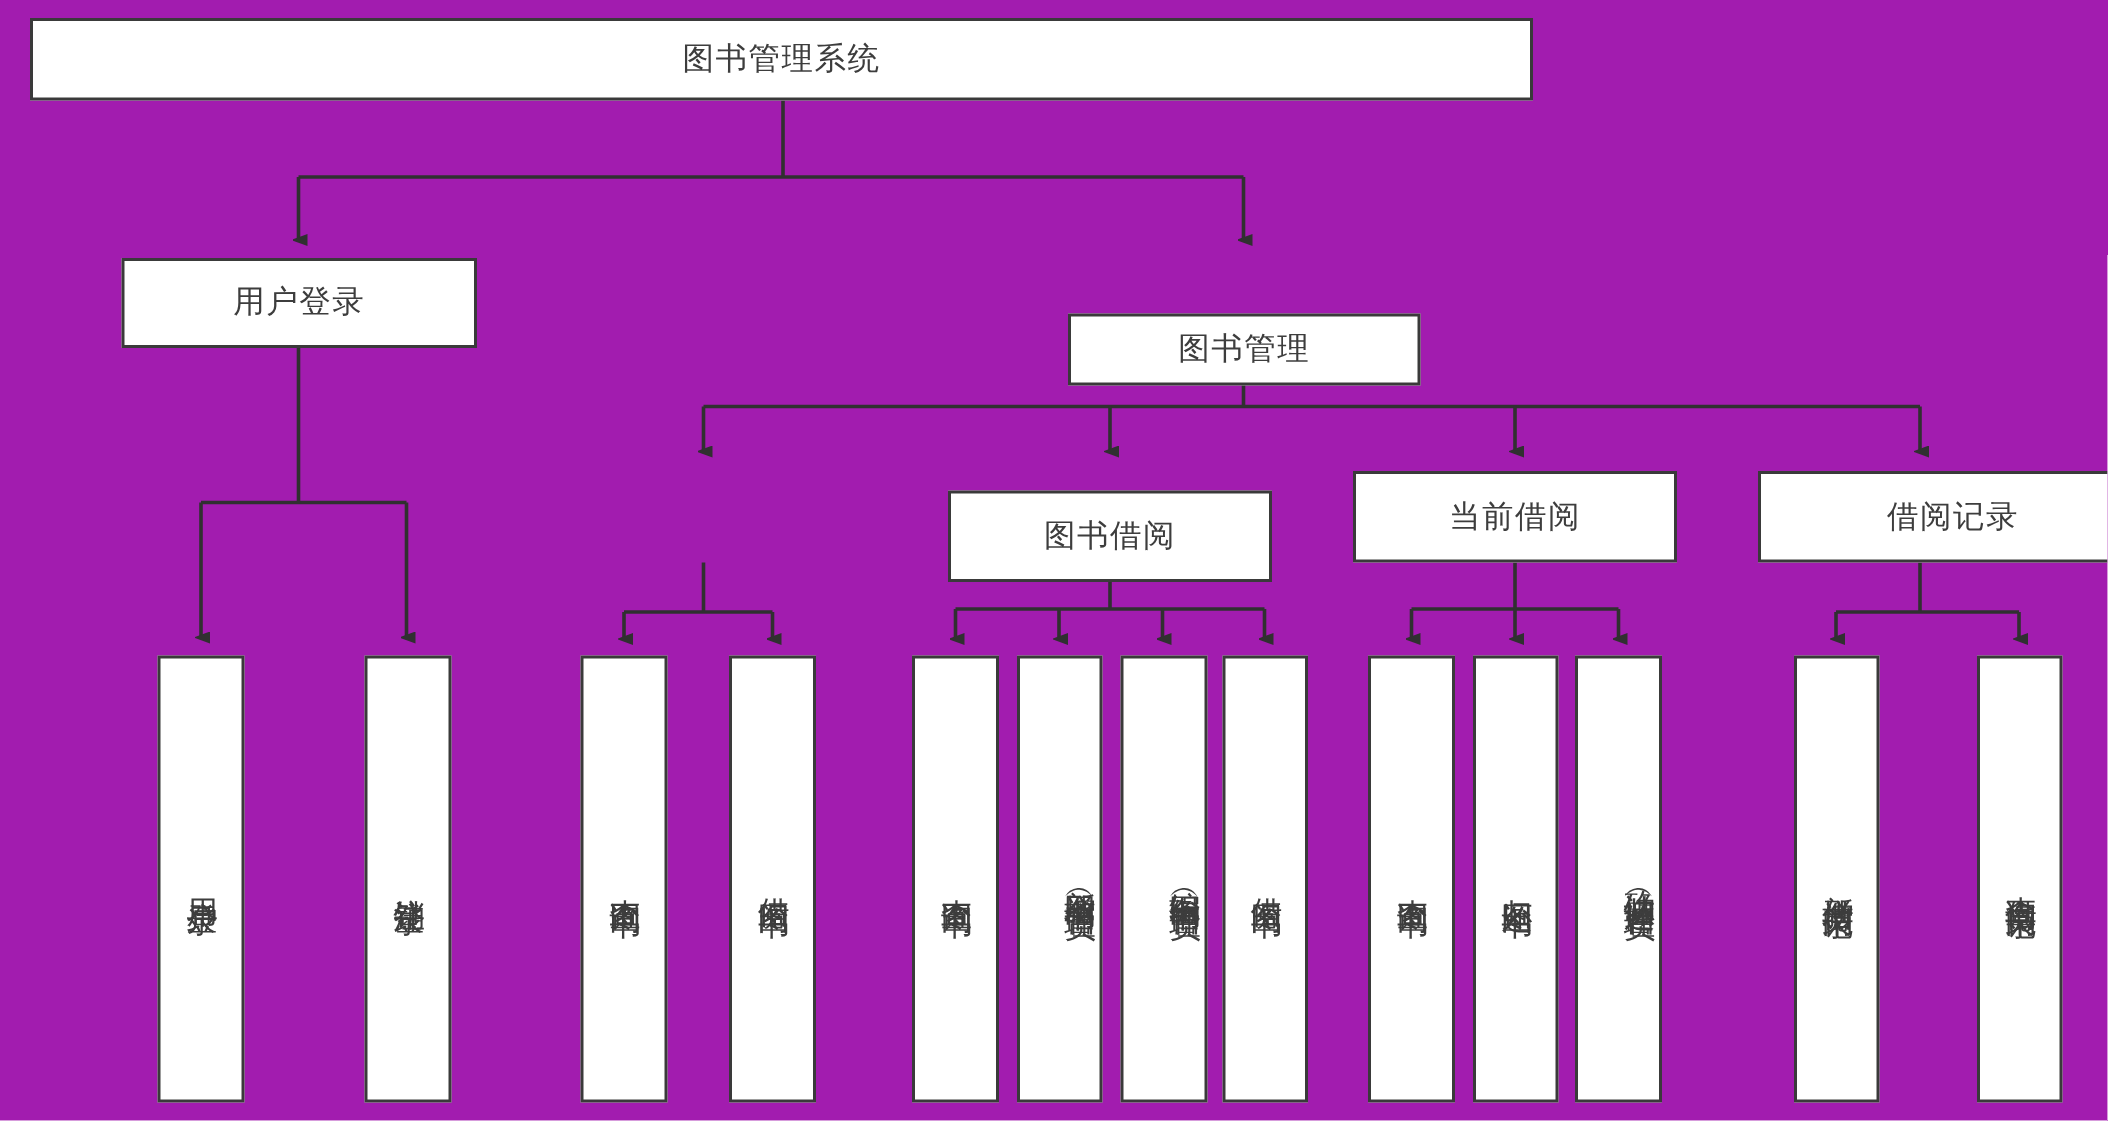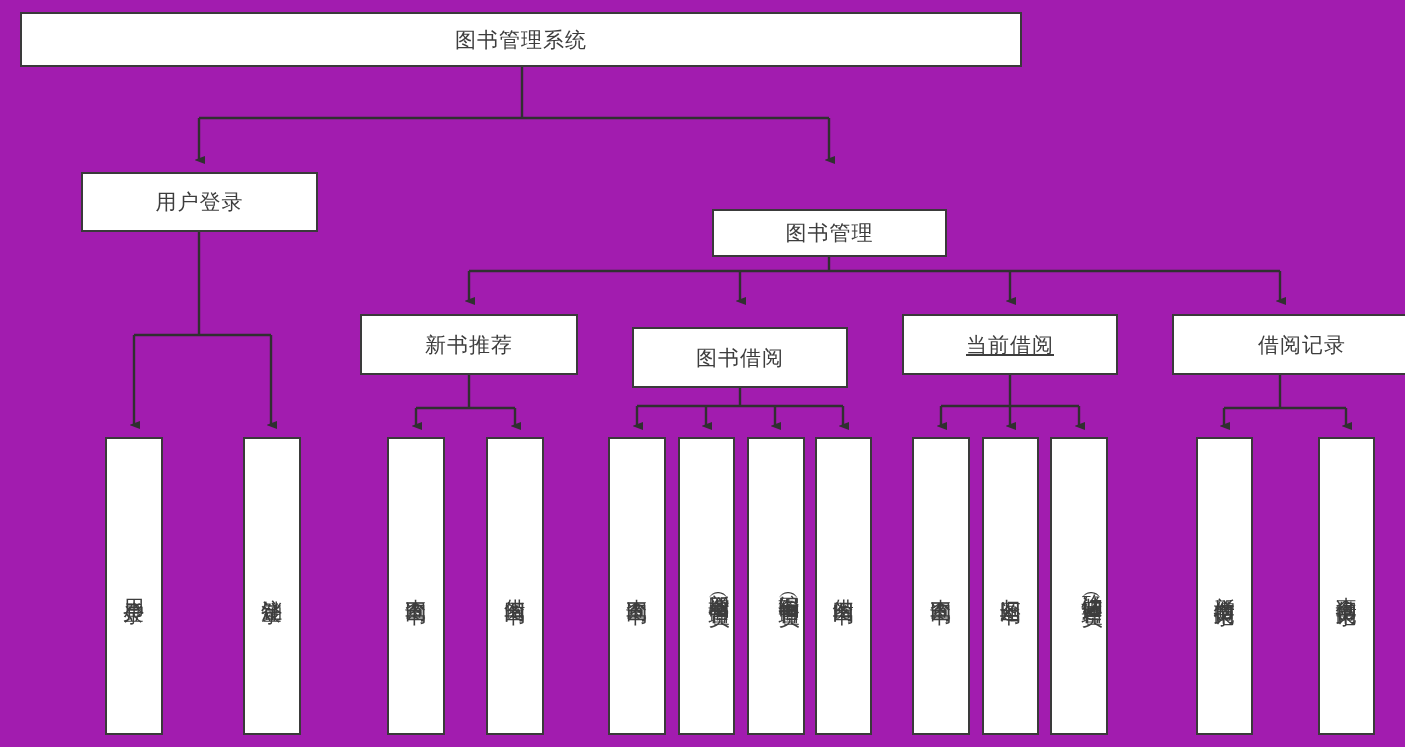--- a/index.html
+++ b/index.html
@@ -128,27 +128,24 @@
     <span>图书管理系统</span>
   </div>
 
   <div class="node horiz" style="left:81px; top:172px; width:237px; height:60px;">
     <span>用户登录</span>
   </div>
   <div class="node horiz" style="left:712px; top:172px; width:235px; height:48px;margin-top:37px;">
     <span>图书管理</span>
   </div>
 
-  <div class="node horiz" style="left:360px; top:314px; width:218px; height:61px;">
-    <span>新书推荐</span>
-  </div>
   <div class="node horiz" style="left:632px; top:314px; width:216px; height:61px;margin-top:13px;">
     <span>图书借阅</span>
   </div>
-  <div class="node horiz" style="left:902px; top:314px; width:216px; height:61px;text-decoration:underline;">
+  <div class="node horiz" style="left:902px; top:314px; width:216px; height:61px;">
     <span>当前借阅</span>
   </div>
   <div class="node horiz" style="left:1172px; top:314px; width:260px; height:61px;">
     <span>借阅记录</span>
   </div>
 
   <div class="node vert centered" style="left:105px; top:437px; width:58px; height:298px;">
     <span>用户登录</span>
   </div>
   <div class="node vert centered" style="left:243px; top:437px; width:58px; height:298px;">

